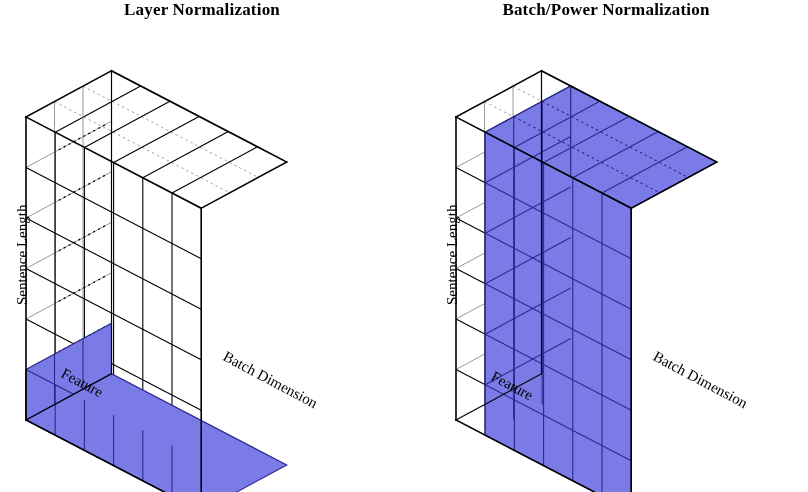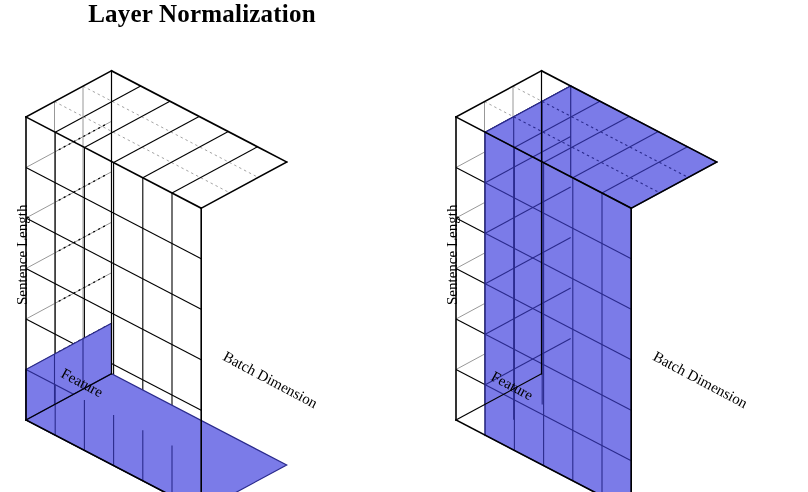--- a/index.html
+++ b/index.html
@@ -3,21 +3,21 @@
 <meta charset="utf-8">
 <style>
   html,body{margin:0;padding:0;background:#ffffff;}
   body{width:808px;height:492px;overflow:hidden;
        font-family:"Liberation Serif","DejaVu Serif",serif;}
   #stage{position:relative;width:808px;height:492px;}
   .panel{position:absolute;top:0;width:404px;height:492px;}
   .panel.left{left:0;}
   .panel.right{left:404px;}
   .title{position:absolute;top:0px;width:100%;text-align:center;
-         font-size:25px;font-weight:bold;letter-spacing:.2px;color:#000;
+         font-size:17px;font-weight:bold;letter-spacing:.2px;color:#000;
          font-family:"Liberation Serif","DejaVu Serif",serif;}
   svg{position:absolute;left:0;top:0;overflow:visible;}
   .axlabel{position:absolute;color:#000;font-size:15px;white-space:nowrap;
            font-family:"Liberation Serif","DejaVu Serif",serif;}
   .vlabel{transform-origin:0 0;}
 </style>
 </head>
 <body>
 
 <div id="stage">
@@ -84,20 +84,21 @@
           <line x1="111.5" y1="70.8" x2="111.5" y2="373.8" stroke="#000000" stroke-width="1.2" stroke-linecap="square"></line>
           <line x1="111.5" y1="373.8" x2="26" y2="420" stroke="#000000" stroke-width="1.2" stroke-linecap="square"></line>
         </g>
       </svg>
     <div class="axlabel vlabel" id="lbl-v-left" style="left: 14px; top: 305px; transform: rotate(-90deg);">Sentence Length</div>
     <div class="axlabel" id="lbl-d-left" style="left: 66px; top: 365px; transform: rotate(28deg); transform-origin: 0px 0px;">Feature</div>
     <div class="axlabel" id="lbl-h-left" style="left: 228px; top: 348px; transform: rotate(28deg); transform-origin: 0px 0px;">Batch Dimension</div>
   </div>
 
   <div class="panel right">
+    <div class="title">Batch/Power Normalization</div>
     <svg id="svg-right" width="404" height="492">
         <g>
           <polygon points="52.00,117.00 137.50,70.80 312.70,162.00 227.20,208.20" fill="#ffffff" stroke="none"></polygon>
           <polygon points="52.00,117.00 137.50,70.80 137.50,373.80 52.00,420.00" fill="#ffffff" stroke="none"></polygon>
           <polygon points="52.00,117.00 227.20,208.20 227.20,511.20 52.00,420.00" fill="#ffffff" stroke="none"></polygon>
         </g>
         <g>
           <line x1="80.5" y1="101.6" x2="255.7" y2="192.79999999999998" stroke="#8c8c8c" stroke-width="0.8" stroke-dasharray="2.5 3"></line>
           <line x1="109" y1="86.2" x2="284.2" y2="177.39999999999998" stroke="#8c8c8c" stroke-width="0.8" stroke-dasharray="2.5 3"></line>
           <line x1="81.2" y1="132.2" x2="166.7" y2="85.99999999999999" stroke="#000000" stroke-width="1.1"></line>

